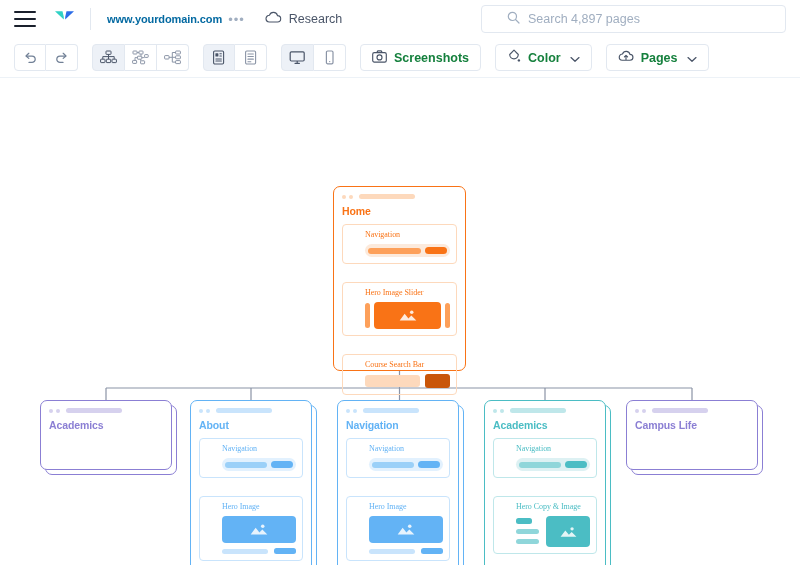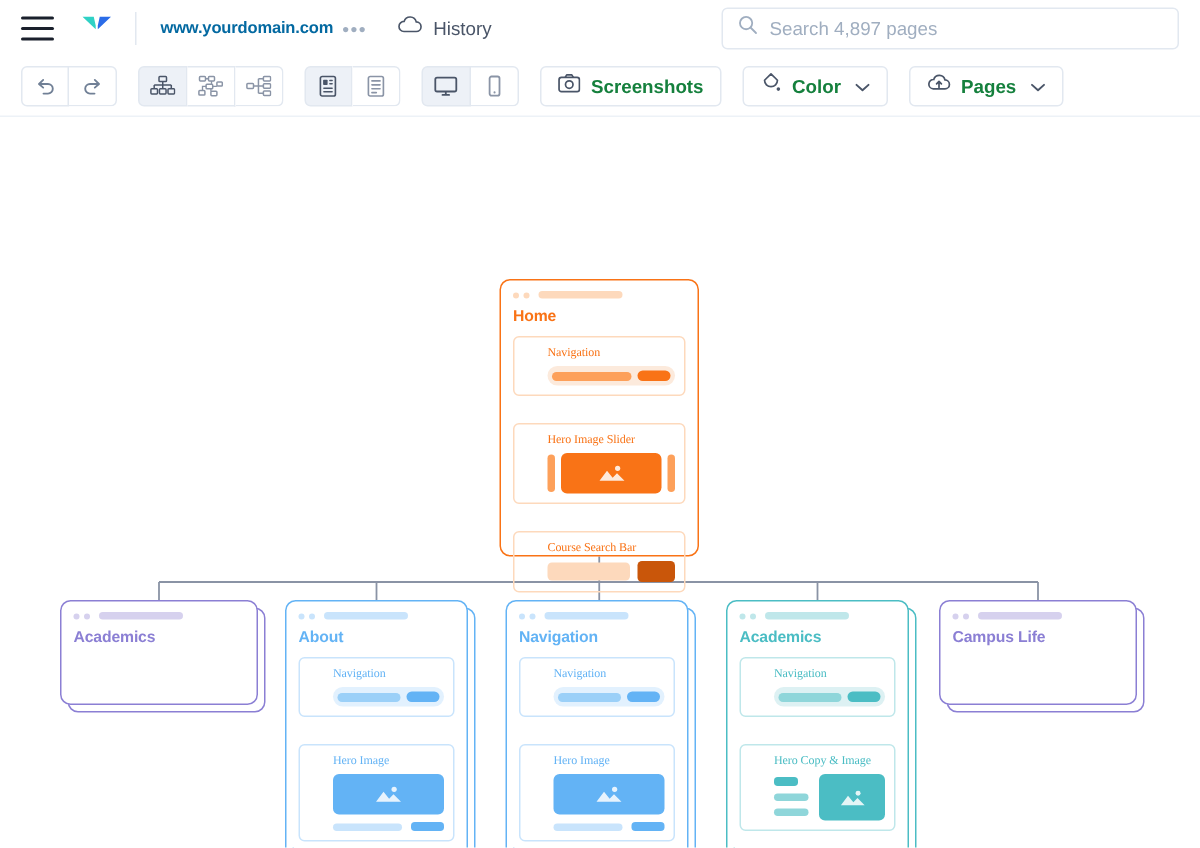--- a/index.html
+++ b/index.html
@@ -26,21 +26,21 @@
   .domain {
     font-size: 11px; font-weight: bold; color: #0369a1; letter-spacing: -0.1px;
   }
   .dots3 { font-size: 13px; color: #a0aec0; margin-left: 6px; letter-spacing: 1px; }
   .history-wrap { display: flex; align-items: center; margin-left: 20px; cursor: pointer; }
   .history-label { font-size: 12.5px; color: #4a5568; margin-left: 7px; }
   .search-box {
     margin-left: auto;
     width: 305px; height: 28px;
     border: 1px solid #e2e8f0; border-radius: 4px;
-    display: flex; align-items: center; padding: 0 10px;
+    display: flex; align-items: center; padding: 0 25px;
     background: #fff;
   }
   .search-ph { font-size: 12.5px; color: #a0aec0; margin-left: 8px; }
 
   
   .toolbar {
     height: 40px;
     display: flex; align-items: center;
     padding: 0 14px;
     gap: 14px;
@@ -119,21 +119,21 @@
   <div style="display:flex;align-items:center;">
     <span class="domain">www.yourdomain.com</span>
     <span class="dots3">•••</span>
   </div>
   <div class="history-wrap">
     <span>
       <svg width="17" height="13" viewBox="0 0 17 13">
         <path d="M4.3 11 H12.5 a3.2 3.2 0 0 0 0-6.4 a4.2 4.2 0 0 0-8.1-.3 A3.2 3.2 0 0 0 4.3 11 Z" fill="none" stroke="#4a5568" stroke-width="1.1"></path>
       </svg>
     </span>
-    <span class="history-label">History</span>
+    <span class="history-label">Research</span>
   </div>
 
   <div class="search-box">
     <span>
       <svg width="13" height="13" viewBox="0 0 13 13">
         <circle cx="5.4" cy="5.4" r="4.1" fill="none" stroke="#a0aec0" stroke-width="1.2"></circle>
         <line x1="8.5" y1="8.5" x2="12" y2="12" stroke="#a0aec0" stroke-width="1.2" stroke-linecap="round"></line>
       </svg>
     </span>
     <span class="search-ph">Search 4,897 pages</span>

